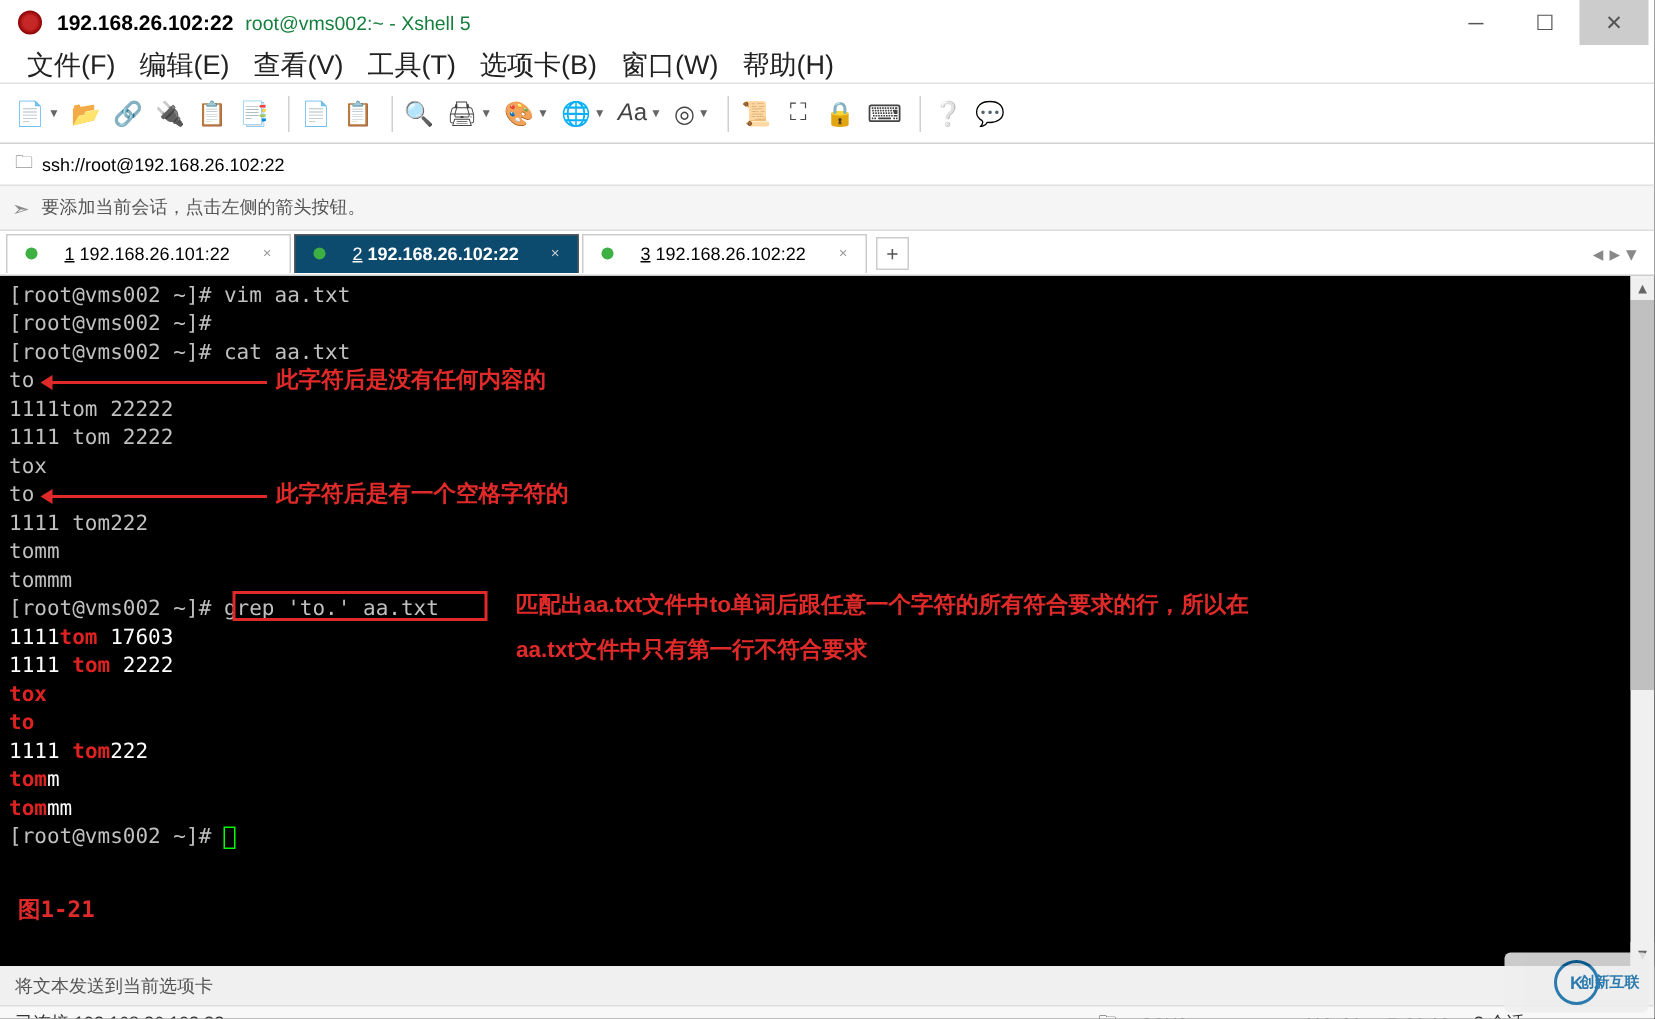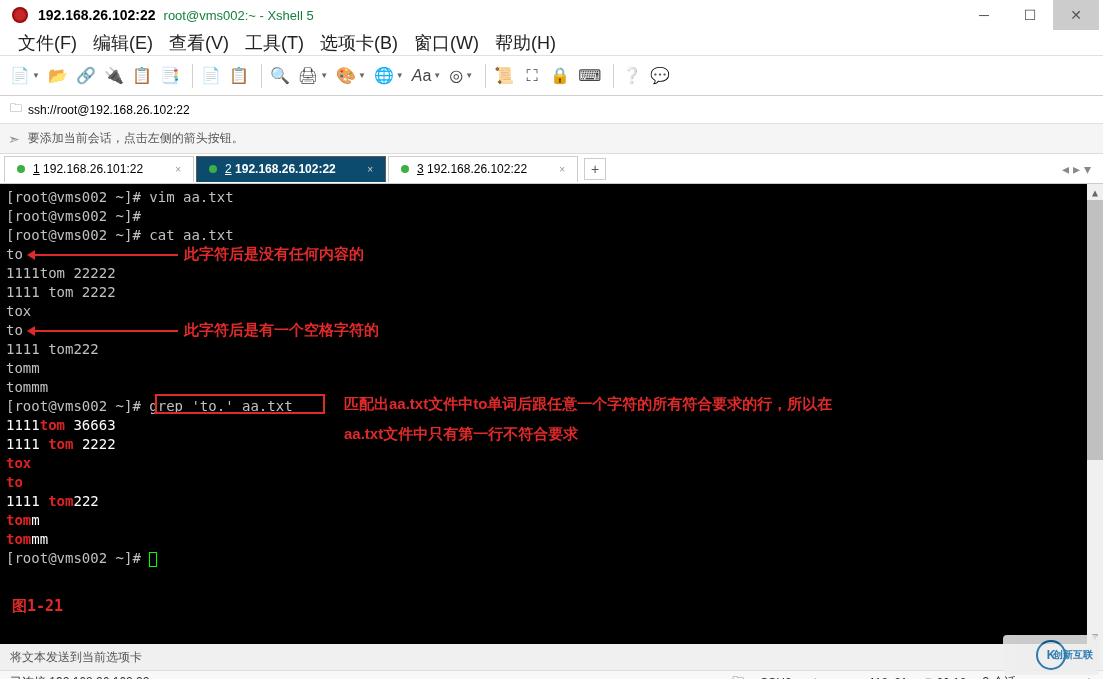--- a/index.html
+++ b/index.html
@@ -16,21 +16,21 @@
 .toolbar { height: 40px; background:#fff; padding: 2px 6px; display:flex; align-items:center; border-bottom: 1px solid #d0d0d0; }
 .tb-group { display:flex; align-items:center; margin-right: 4px; }
 .tb-btn { height: 32px; min-width: 28px; padding: 0 4px; display:flex; align-items:center; justify-content:center; color:#444; font-size:16px; position: relative;}
 .tb-btn .dd { font-size:8px; margin-left:2px; color:#666; }
 .tb-sep { width:1px; height:24px; background:#d0d0d0; margin: 0 4px; }
 .addrbar { height: 28px; background:#fff; padding: 0 10px; display:flex; align-items:center; border-bottom: 1px solid #e0e0e0; }
 .addrbar .lock { color:#666; font-size:12px; margin-right:6px; }
 .infobar { height: 30px; background:#f5f5f5; padding: 0 8px; display:flex; align-items:center; border-bottom: 1px solid #ddd; color:#555; }
 .infobar .pin { margin-right: 8px; font-size:14px; color:#888; }
 .tabsbar { height: 30px; background:#fff; padding: 2px 4px; display:flex; align-items:center; border-bottom:1px solid #ccc; }
-.tab { height: 26px; padding: 0 12px; display:flex; align-items:center; gap: 8px; border:1px solid #ccc; border-bottom:none; margin-right: 2px; min-width: 190px;}
+.tab { height: 26px; padding: 0 12px; display:flex; align-items:center; gap: 18px; border:1px solid #ccc; border-bottom:none; margin-right: 2px; min-width: 190px;}
 .tab.inactive { background:#fff; }
 .tab.active { background:#0c4a6e; color:#fff; border-color:#5a5a5a; }
 .tab .dot { width:8px; height:8px; border-radius:50%; background:#3cb043; }
 .tab .label { font-size:12px; }
 .tab .label u { text-decoration: underline; }
 .tab .close { font-size:10px; color:#999; margin-left:auto; }
 .tab.active .close { color:#ccc; }
 .tab-add { width:22px; height:22px; border:1px solid #ccc; display:flex; align-items:center; justify-content:center; font-size:14px; color:#555; margin-left: 4px;}
 .tab-nav { margin-left:auto; display:flex; gap:4px; padding-right:8px;}
 .tab-nav span { color:#888; font-size:14px; }
@@ -158,21 +158,21 @@
   <div class="term-line"><span class="wht">[root@vms002 ~]# </span><span class="wht">cat aa.txt</span></div>
   <div class="term-line"><span class="wht">to</span></div>
   <div class="term-line"><span class="wht">1111tom 22222</span></div>
   <div class="term-line"><span class="wht">1111 tom 2222</span></div>
   <div class="term-line"><span class="wht">tox</span></div>
   <div class="term-line"><span class="wht">to </span></div>
   <div class="term-line"><span class="wht">1111 tom222</span></div>
   <div class="term-line"><span class="wht">tomm</span></div>
   <div class="term-line"><span class="wht">tommm</span></div>
   <div class="term-line"><span class="wht">[root@vms002 ~]# </span><span class="wht">grep 'to.' aa.txt</span></div>
-  <div class="term-line"><span class="w2">1111</span><span class="red">tom</span><span class="w2"> 36663</span></div>
+  <div class="term-line"><span class="w2">1111</span><span class="red">tom</span><span class="w2"> 17603</span></div>
   <div class="term-line"><span class="w2">1111 </span><span class="red">tom</span><span class="w2"> 2222</span></div>
   <div class="term-line"><span class="red">tox</span></div>
   <div class="term-line"><span class="red">to </span></div>
   <div class="term-line"><span class="w2">1111 </span><span class="red">tom</span><span class="w2">222</span></div>
   <div class="term-line"><span class="red">tom</span><span class="w2">m</span></div>
   <div class="term-line"><span class="red">tom</span><span class="w2">mm</span></div>
   <div class="term-line"><span class="wht">[root@vms002 ~]# </span><span class="cursor"></span></div>
 
   <div class="arrow-red" style="left:30px; top:70px; width:148px;"></div>
   <div class="annot" style="left:184px; top:60px;">此字符后是没有任何内容的</div>

